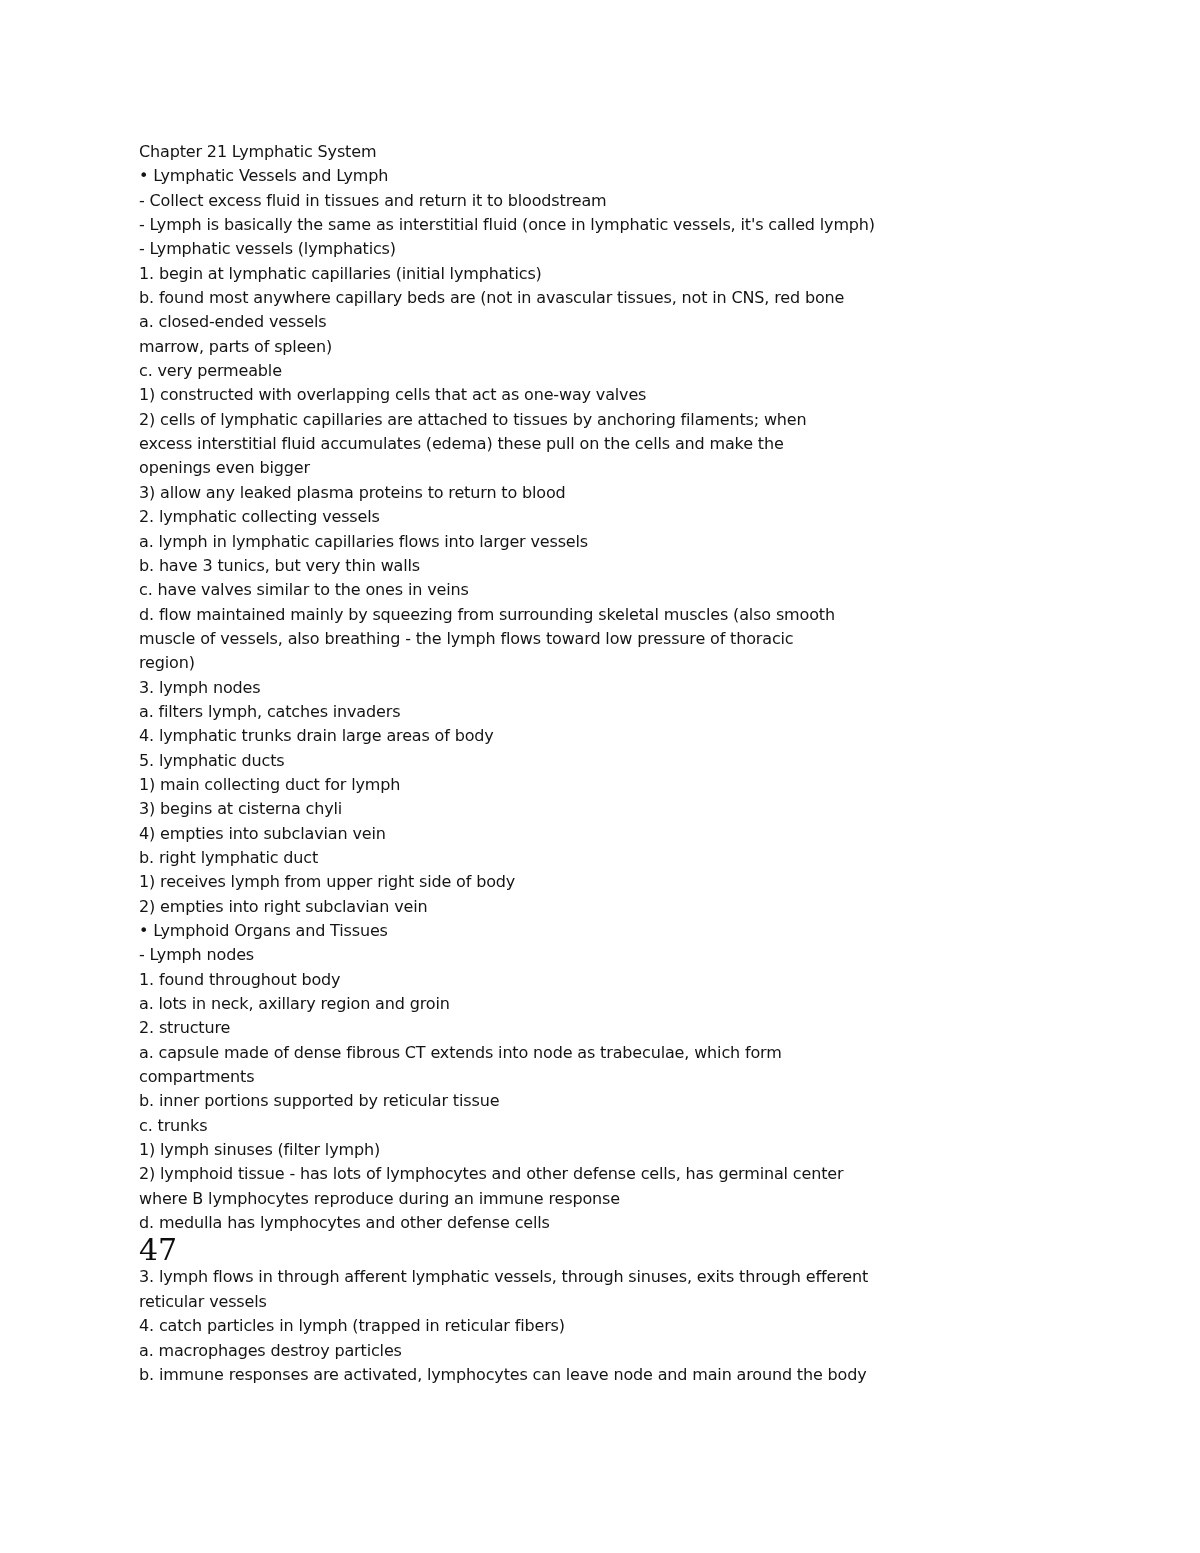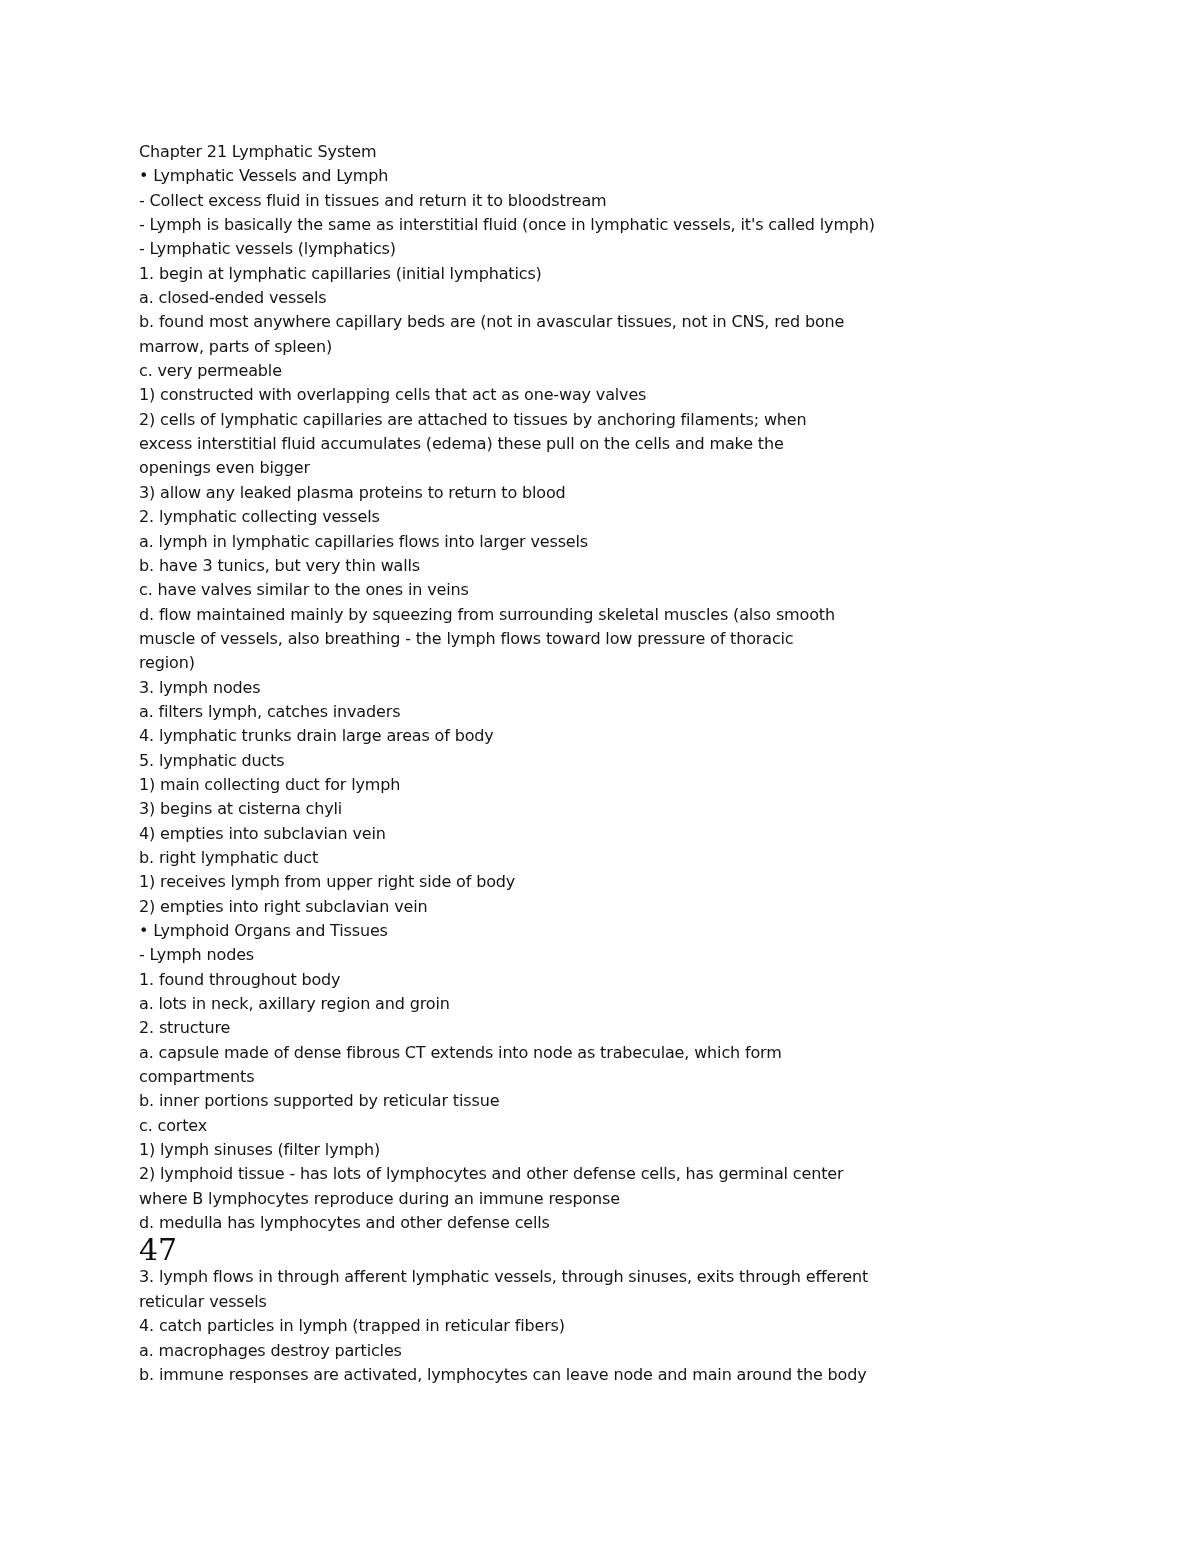--- a/index.html
+++ b/index.html
@@ -52,22 +52,22 @@
 
 <div id="page">
   <div id="notes">
     <div>
         <div class="line">Chapter 21 Lymphatic System</div>
         <div class="line">• Lymphatic Vessels and Lymph</div>
         <div class="line">- Collect excess fluid in tissues and return it to bloodstream</div>
         <div class="line">- Lymph is basically the same as interstitial fluid (once in lymphatic vessels, it's called lymph)</div>
         <div class="line">- Lymphatic vessels (lymphatics)</div>
         <div class="line">1. begin at lymphatic capillaries (initial lymphatics)</div>
+        <div class="line">b. found most anywhere capillary beds are (not in avascular tissues, not in CNS, red bone</div>
         <div class="line">a. closed-ended vessels</div>
-        <div class="line">b. found most anywhere capillary beds are (not in avascular tissues, not in CNS, red bone</div>
         <div class="line">marrow, parts of spleen)</div>
         <div class="line">c. very permeable</div>
         <div class="line">1) constructed with overlapping cells that act as one-way valves</div>
         <div class="line">2) cells of lymphatic capillaries are attached to tissues by anchoring filaments; when</div>
         <div class="line">excess interstitial fluid accumulates (edema) these pull on the cells and make the</div>
         <div class="line">openings even bigger</div>
         <div class="line">3) allow any leaked plasma proteins to return to blood</div>
         <div class="line">2. lymphatic collecting vessels</div>
         <div class="line">a. lymph in lymphatic capillaries flows into larger vessels</div>
         <div class="line">b. have 3 tunics, but very thin walls</div>
@@ -86,21 +86,21 @@
         <div class="line">1) receives lymph from upper right side of body</div>
         <div class="line">2) empties into right subclavian vein</div>
         <div class="line">• Lymphoid Organs and Tissues</div>
         <div class="line">- Lymph nodes</div>
         <div class="line">1. found throughout body</div>
         <div class="line">a. lots in neck, axillary region and groin</div>
         <div class="line">2. structure</div>
         <div class="line">a. capsule made of dense fibrous CT extends into node as trabeculae, which form</div>
         <div class="line">compartments</div>
         <div class="line">b. inner portions supported by reticular tissue</div>
-        <div class="line">c. cortex</div>
+        <div class="line">c. trunks</div>
         <div class="line">1) lymph sinuses (filter lymph)</div>
         <div class="line">2) lymphoid tissue - has lots of lymphocytes and other defense cells, has germinal center</div>
         <div class="line">where B lymphocytes reproduce during an immune response</div>
         <div class="line">d. medulla has lymphocytes and other defense cells</div>
       </div>
     <div class="line pagenum">47</div>
     <div>
         <div class="line">3. lymph flows in through afferent lymphatic vessels, through sinuses, exits through efferent</div>
         <div class="line">reticular vessels</div>
         <div class="line">4. catch particles in lymph (trapped in reticular fibers)</div>

